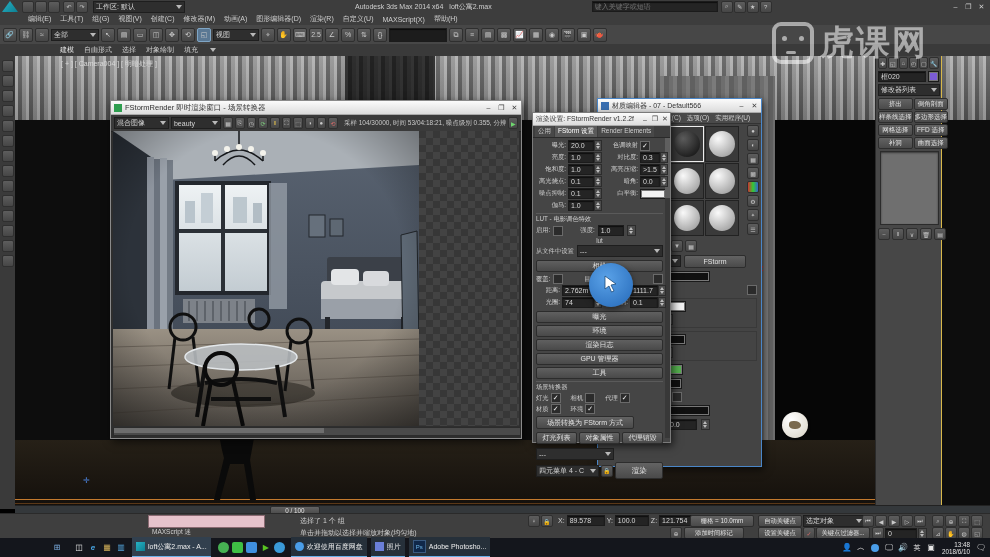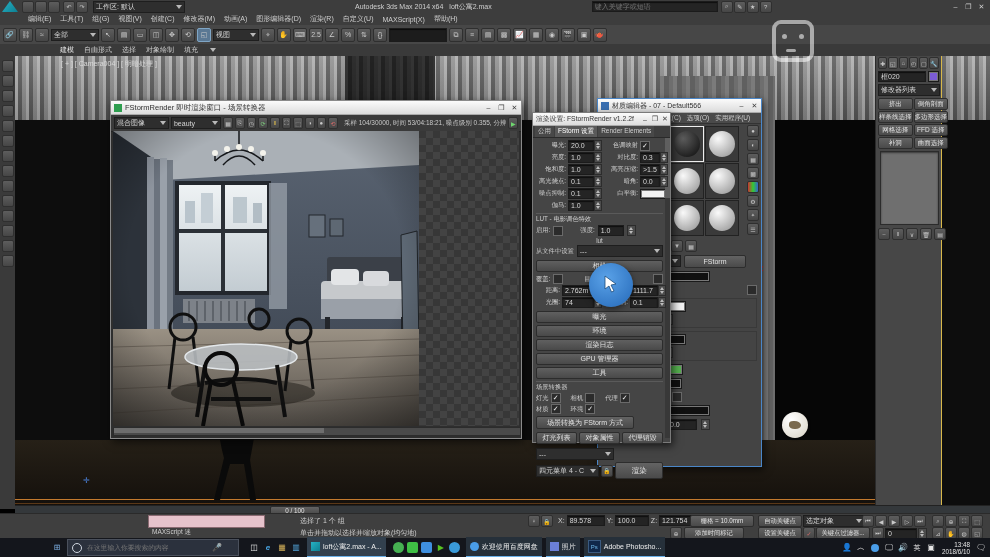--- a/index.html
+++ b/index.html
@@ -743,25 +743,20 @@
     <span class="abs" style="left:932px;top:13px;display:flex;gap:1px;">
       <span class="ico xs">⊿</span>
       <span class="ico xs">✋</span>
       <span class="ico xs">◍</span>
       <span class="ico xs">◱</span>
     </span>
   </div>
 
   <div class="abs" style="left:0;top:538px;width:990px;height:19px;background:#14161c;display:flex;align-items:center;">
     <span class="tray-ic" style="margin-left:50px;color:#7fb3e8;">⊞</span>
-    <span style="display:flex;align-items:center;gap:3px;width:162px;height:15px;background:#2b313d;border:1px solid #4a505c;margin-left:3px;padding:0 4px;">
-      <span style="width:8px;height:8px;border:1px solid #cfd6e0;border-radius:50%;"></span>
-      <input style="background: transparent; border: none; outline: none; color: rgb(185, 192, 204); font-size: 6.8px; width: 120px; font-family: &quot;Liberation Sans&quot;, sans-serif;" placeholder="在这里输入你要搜索的内容">
-      <span style="color:#9aa2ae;font-size:8px;">🎤</span>
-    </span>
     <span class="tray-ic" style="margin-left:8px;">◫</span>
     <span class="tray-ic" style="color:#49a8e8;font-weight:bold;font-style:italic;">e</span>
     <span class="tray-ic" style="color:#d8b45a;">▦</span>
     <span class="tray-ic" style="color:#54a8e0;">▥</span>
     <span class="tile" style="margin-left:4px;background:#32404e;">
       <span style="width:9px;height:9px;background:linear-gradient(135deg,#27b2c4,#0d7f92);"></span>
       <span>loft公寓2.max - A...</span>
     </span>
     <span class="tray-ic" style="margin-left:6px;">
         <span style="width:11px;height:11px;border-radius:50%;background:#46b052;display:inline-block;"></span>
@@ -809,15 +804,16 @@
       <path d="M2 1 L13 9 L8 10 L11 16 L8.5 17 L6 11 L2 14 Z" fill="#fff" stroke="#1a4a7a" stroke-width="0.8"></path>
     </svg>
   </div>
 
   <div class="abs" style="left:772px;top:20px;display:flex;align-items:center;gap:6px;opacity:.55;z-index:50;">
     <span style="width:34px;height:34px;border:4px solid #fff;border-radius:9px;position:relative;display:inline-block;">
       <span style="position:absolute;left:6px;top:10px;width:5px;height:5px;background:#fff;border-radius:50%;"></span>
       <span style="position:absolute;right:6px;top:10px;width:5px;height:5px;background:#fff;border-radius:50%;"></span>
       <span style="position:absolute;left:10px;bottom:6px;width:10px;height:3px;background:#fff;border-radius:2px;"></span>
     </span>
+    <span style="font-size:34px;font-weight:bold;color:#fff;letter-spacing:2px;">虎课网</span>
   </div>
 
 </div>
 
 </body></html>

